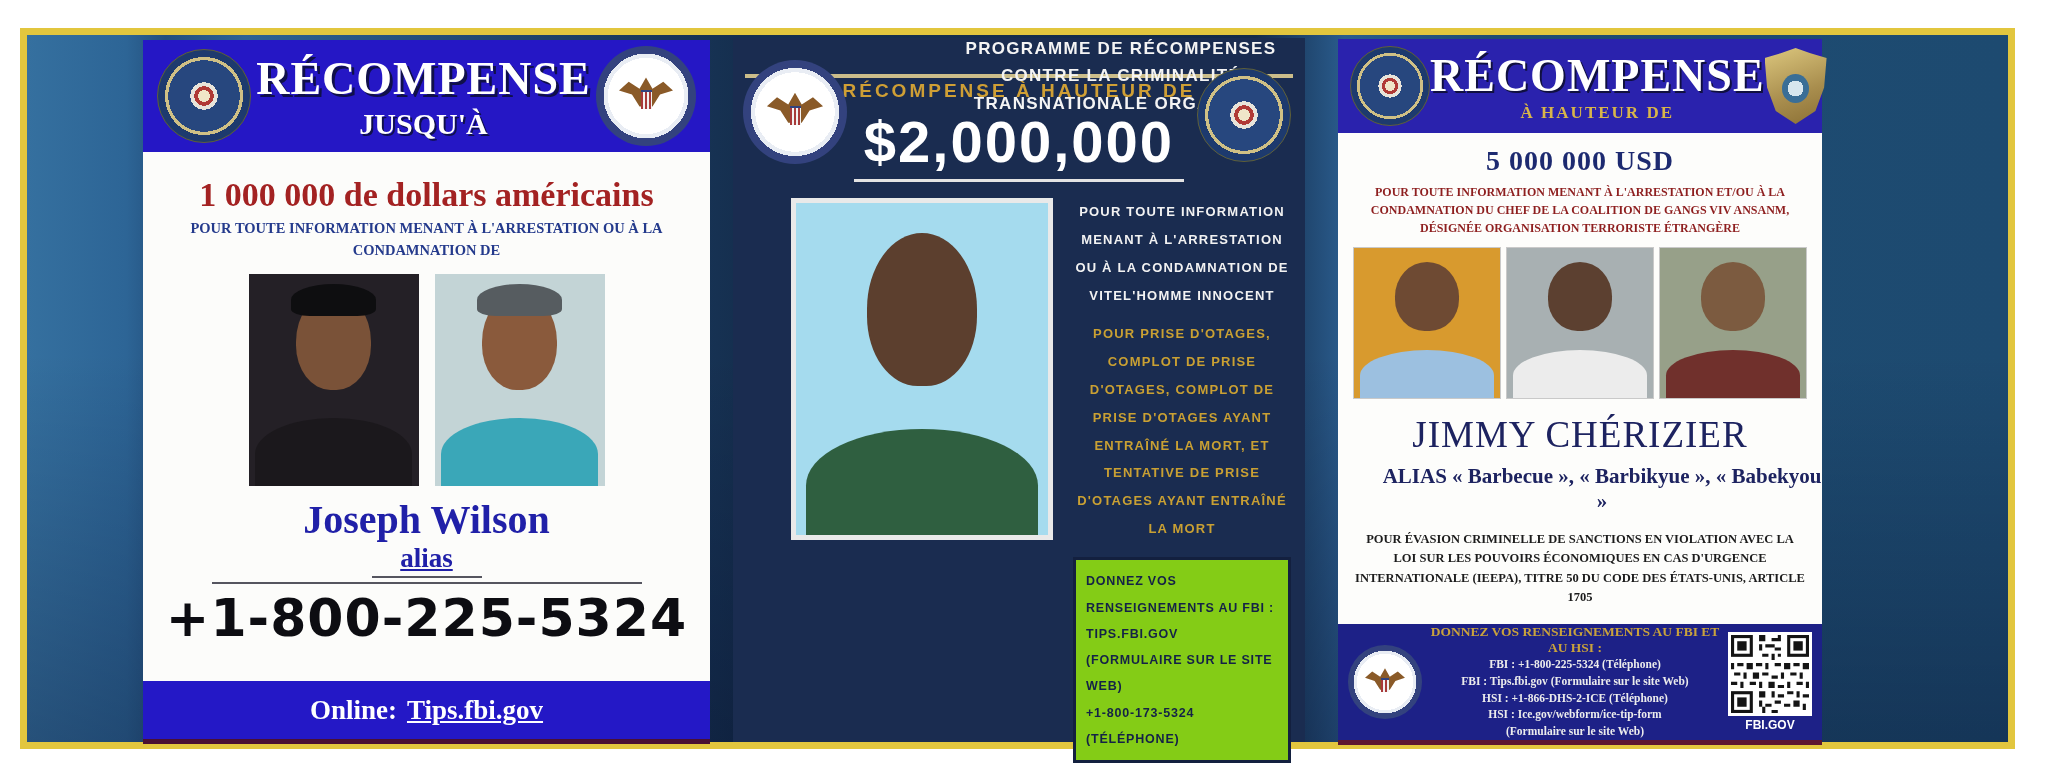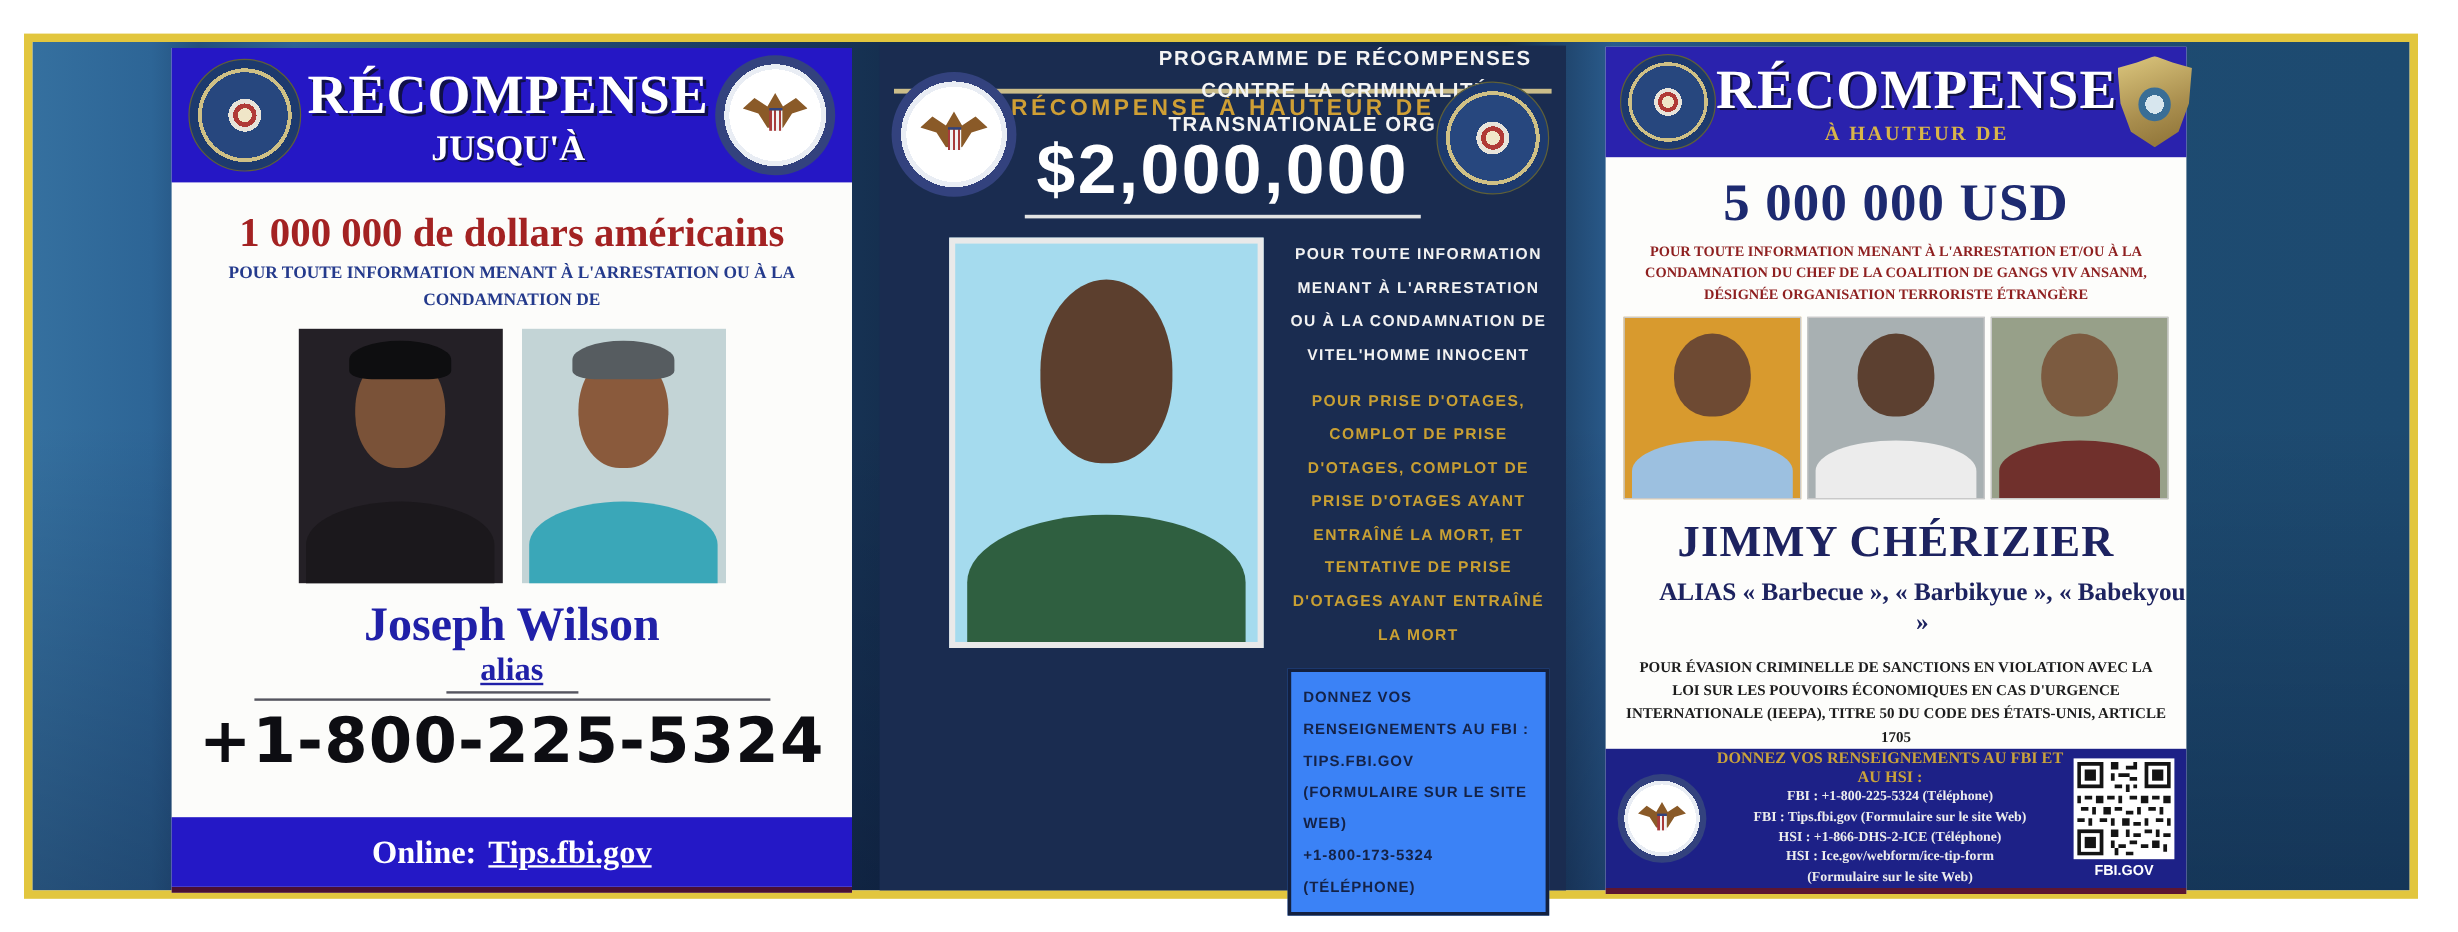--- a/index.html
+++ b/index.html
@@ -81,40 +81,40 @@
       margin-top:14px;}
   .mp-amount{font-weight:bold;font-size:58px;letter-spacing:2px;color:#fff;margin-top:6px;}
   .mp-amount-rule{width:330px;border:none;border-top:3px solid #e3e3e3;margin:4px auto 0 auto;}
   .mp-content{display:flex;gap:20px;padding:16px 14px 0 58px;text-align:center;}
   .mp-photo{width:252px;height:332px;border:5px solid #e9e9e9;}
   .mp-col{flex:1;}
   .mp-info{font-weight:bold;font-size:13px;letter-spacing:1.2px;line-height:2.15;
       color:#f2f2f2;}
   .mp-charges{font-weight:bold;font-size:13px;letter-spacing:1.2px;line-height:2.15;
       color:#c9a033;margin-top:10px;}
-  .mp-tipbox{background:#3b82f6;border:3px solid #13203f;color:#142247;text-align:left;
+  .mp-tipbox{background:#84cc16;border:3px solid #13203f;color:#142247;text-align:left;
       font-weight:bold;font-size:12.5px;letter-spacing:.8px;line-height:2.1;
       padding:8px 10px;margin-top:14px;}
 
   
   .poster-right{left:1311px;top:4px;width:484px;height:706px;background:#fdfdfb;
       text-align:center;border-bottom:5px solid #5c1630;}
   .rp-header{height:94px;background:#2a22ad;display:flex;align-items:center;
       justify-content:space-between;padding:0 12px;}
   .rp-titles{flex:1;text-align:center;}
   .rp-title{font-weight:bold;font-size:46px;color:#fff;letter-spacing:1px;
       text-shadow:2px 2px 0 #101040;}
   .rp-sub{font-weight:bold;font-size:17px;color:#d8b54a;letter-spacing:2px;margin-top:1px;}
   .rp-body{flex:1;display:flex;flex-direction:column;}
-  .rp-amount{font-weight:bold;font-size:44px;color:#1d2a70;margin-top:12px;letter-spacing:1px;}
+  .rp-amount{font-weight:bold;font-size:28px;color:#1d2a70;margin-top:12px;letter-spacing:1px;}
   .rp-lead{font-weight:bold;font-size:12px;color:#8e1f1f;width:440px;margin:6px auto 0 auto;
       line-height:1.5;}
   .rp-photos{display:flex;justify-content:center;gap:5px;margin-top:10px;}
   .rp-photos .photo{width:146px;height:150px;border:1px solid #c9c9c9;}
-  .rp-name{font-weight:bold;font-size:37px;color:#1d2360;margin-top:14px;letter-spacing:1px;}
+  .rp-name{font-weight:normal;font-size:37px;color:#1d2360;margin-top:14px;letter-spacing:1px;}
   .rp-alias{font-weight:bold;font-size:21px;color:#1d2360;margin-top:8px;padding-left:44px;}
   .rp-charges{font-weight:bold;font-size:12.5px;color:#1c1c1c;width:452px;
       margin:16px auto 0 auto;line-height:1.55;}
   .rp-footer{margin-top:auto;height:104px;background:#1d2187;display:flex;
       align-items:center;gap:8px;padding:6px 10px;box-sizing:content-box;}
   .rp-footer .state-seal{width:74px;height:74px;}
   .rp-footer-text{flex:1;text-align:center;}
   .rp-footer-heading{font-weight:bold;font-size:13.5px;color:#c9a23c;}
   .rp-footer-line{font-weight:bold;font-size:11.5px;color:#ececec;line-height:1.45;}
   .rp-qr-wrap{flex:none;width:84px;}

